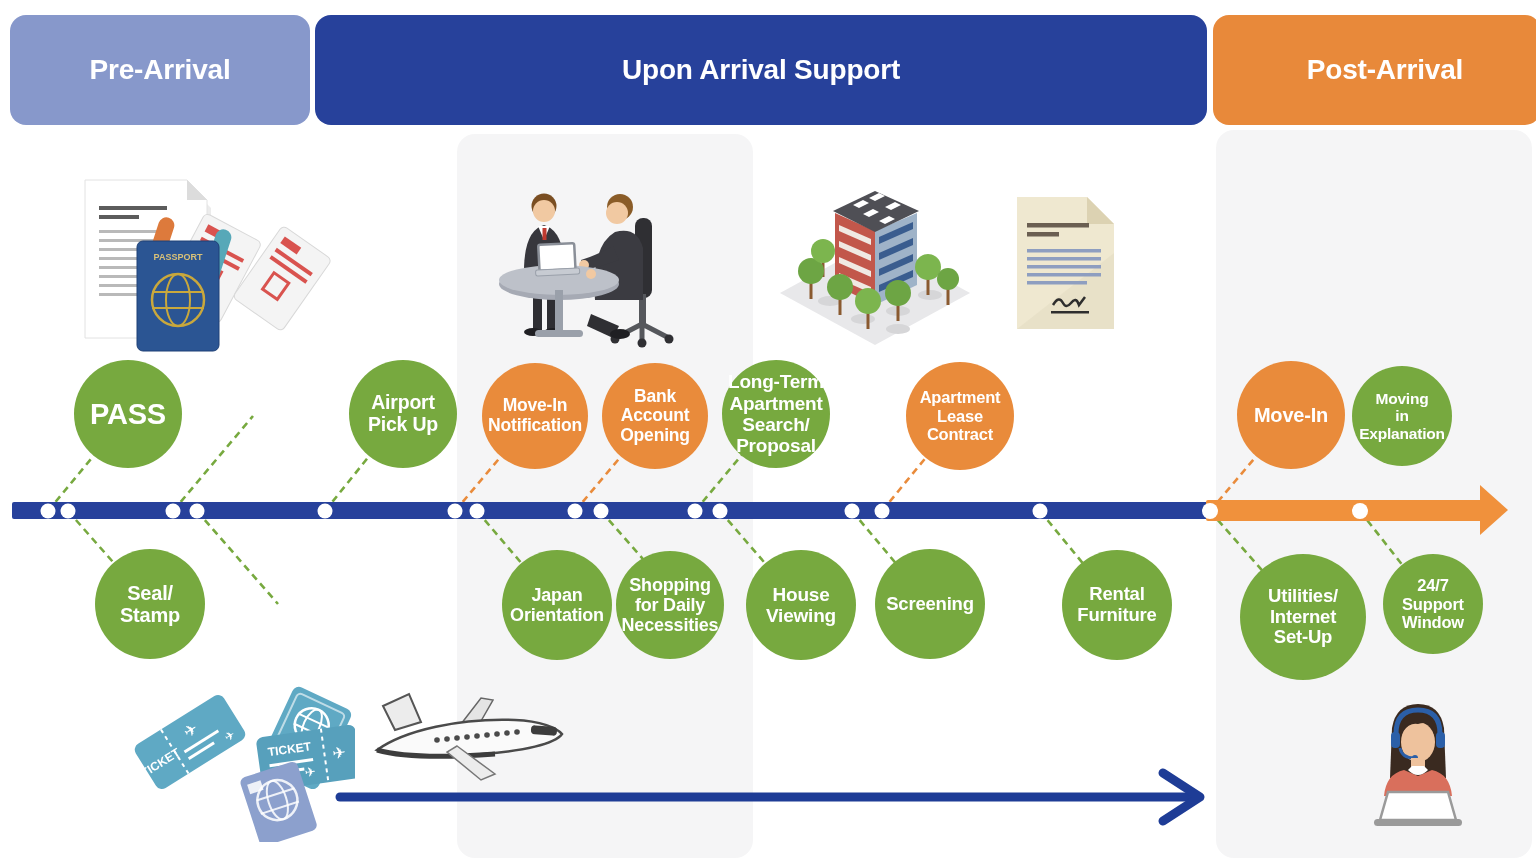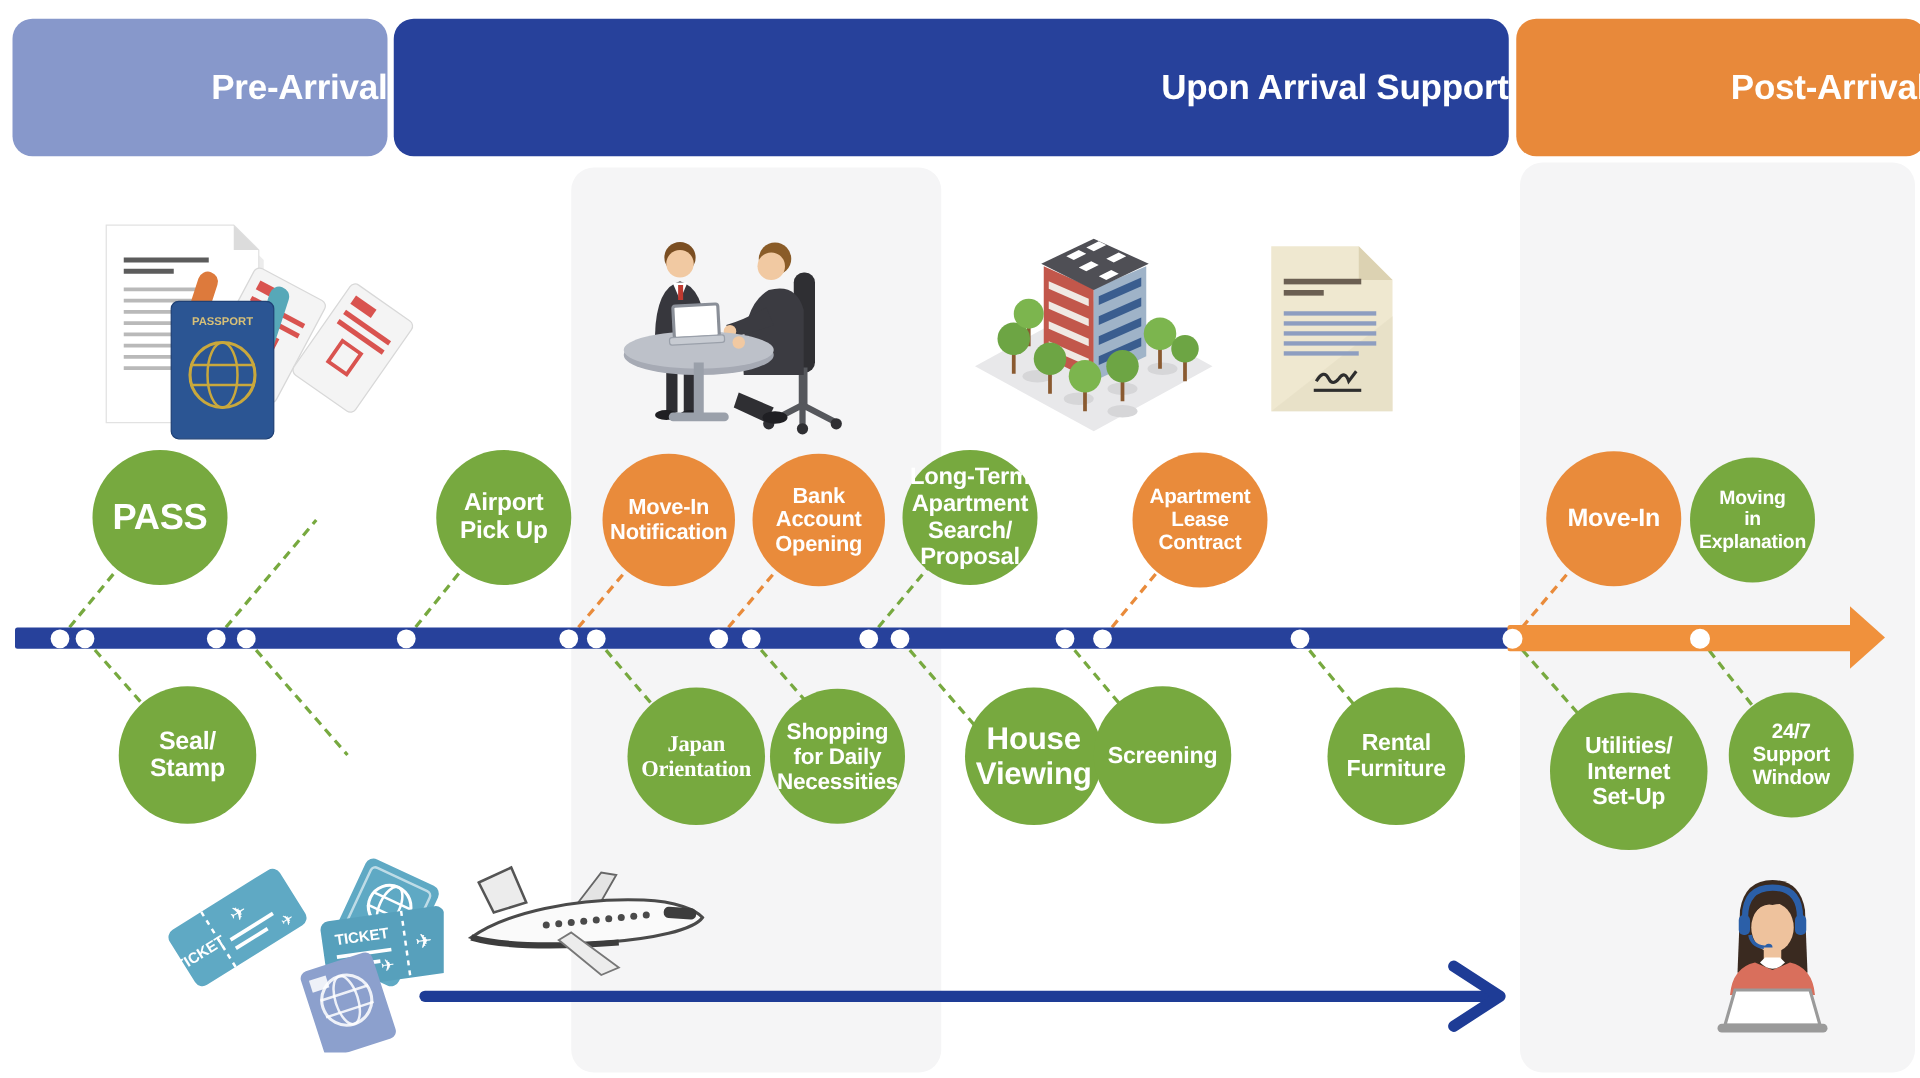--- a/index.html
+++ b/index.html
@@ -8,21 +8,21 @@
     background:#ffffff;
     font-family:"Liberation Sans","DejaVu Sans",sans-serif;
   }
   
   .panel{position:absolute; background:var(--panel_gray); border-radius:18px; z-index:0;}
   .panel.upon-mid{left:457px; top:134px; width:296px; height:724px;}
   .panel.post{left:1216px; top:130px; width:316px; height:728px;}
   
   .phase{
     position:absolute; top:15px; height:110px; border-radius:16px;
-    display:flex; align-items:center; justify-content:flex-end;
+    display:flex; align-items:center; justify-content:center;
     color:#ffffff; font-weight:bold; font-size:28px; letter-spacing:-0.2px; z-index:3;
   }
   .phase.pre{left:10px; width:300px; background:var(--light_blue);}
   .phase.upon{left:315px; width:892px; background:var(--dark_blue);}
   .phase.post-h{left:1213px; width:312px; background:var(--header_orange);padding-left:16px;}
   
   .circle{
     position:absolute; border-radius:50%; z-index:4;
     display:flex; align-items:center; justify-content:center; text-align:center;
     color:#ffffff; font-weight:bold; line-height:1.12; letter-spacing:-0.2px;
@@ -361,30 +361,30 @@
   <div class="circle green" style="left:1340px;top:366px; width:100px; height:100px; font-size:15.5px;margin-left:12px;">
       <span>Moving
 in
 Explanation</span>
     </div>
 
   <div class="circle green" style="left:95px;  top:549px; width:110px; height:110px; font-size:20px;">
       <span>Seal/
 Stamp</span>
     </div>
-  <div class="circle green" style="left:502px; top:550px; width:110px; height:110px; font-size:18px;font-family:Liberation Serif, serif;">
+  <div class="circle green" style="left:502px; top:550px; width:110px; height:110px; font-size:18px;">
       <span>Japan
 Orientation</span>
     </div>
   <div class="circle green" style="left:616px; top:551px; width:108px; height:108px; font-size:18px;">
       <span>Shopping
 for Daily
 Necessities</span>
     </div>
-  <div class="circle green" style="left:772px; top:550px; width:110px; height:110px; font-size:25px;text-align:center;">
+  <div class="circle green" style="left:746px; top:550px; width:110px; height:110px; font-size:19px;text-align:center;">
       <span>House
 Viewing</span>
     </div>
   <div class="circle green" style="left:875px; top:549px; width:110px; height:110px; font-size:18.5px;">
       <span>Screening</span>
     </div>
   <div class="circle green" style="left:1062px;top:550px; width:110px; height:110px; font-size:18.5px;">
       <span>Rental
 Furniture</span>
     </div>

